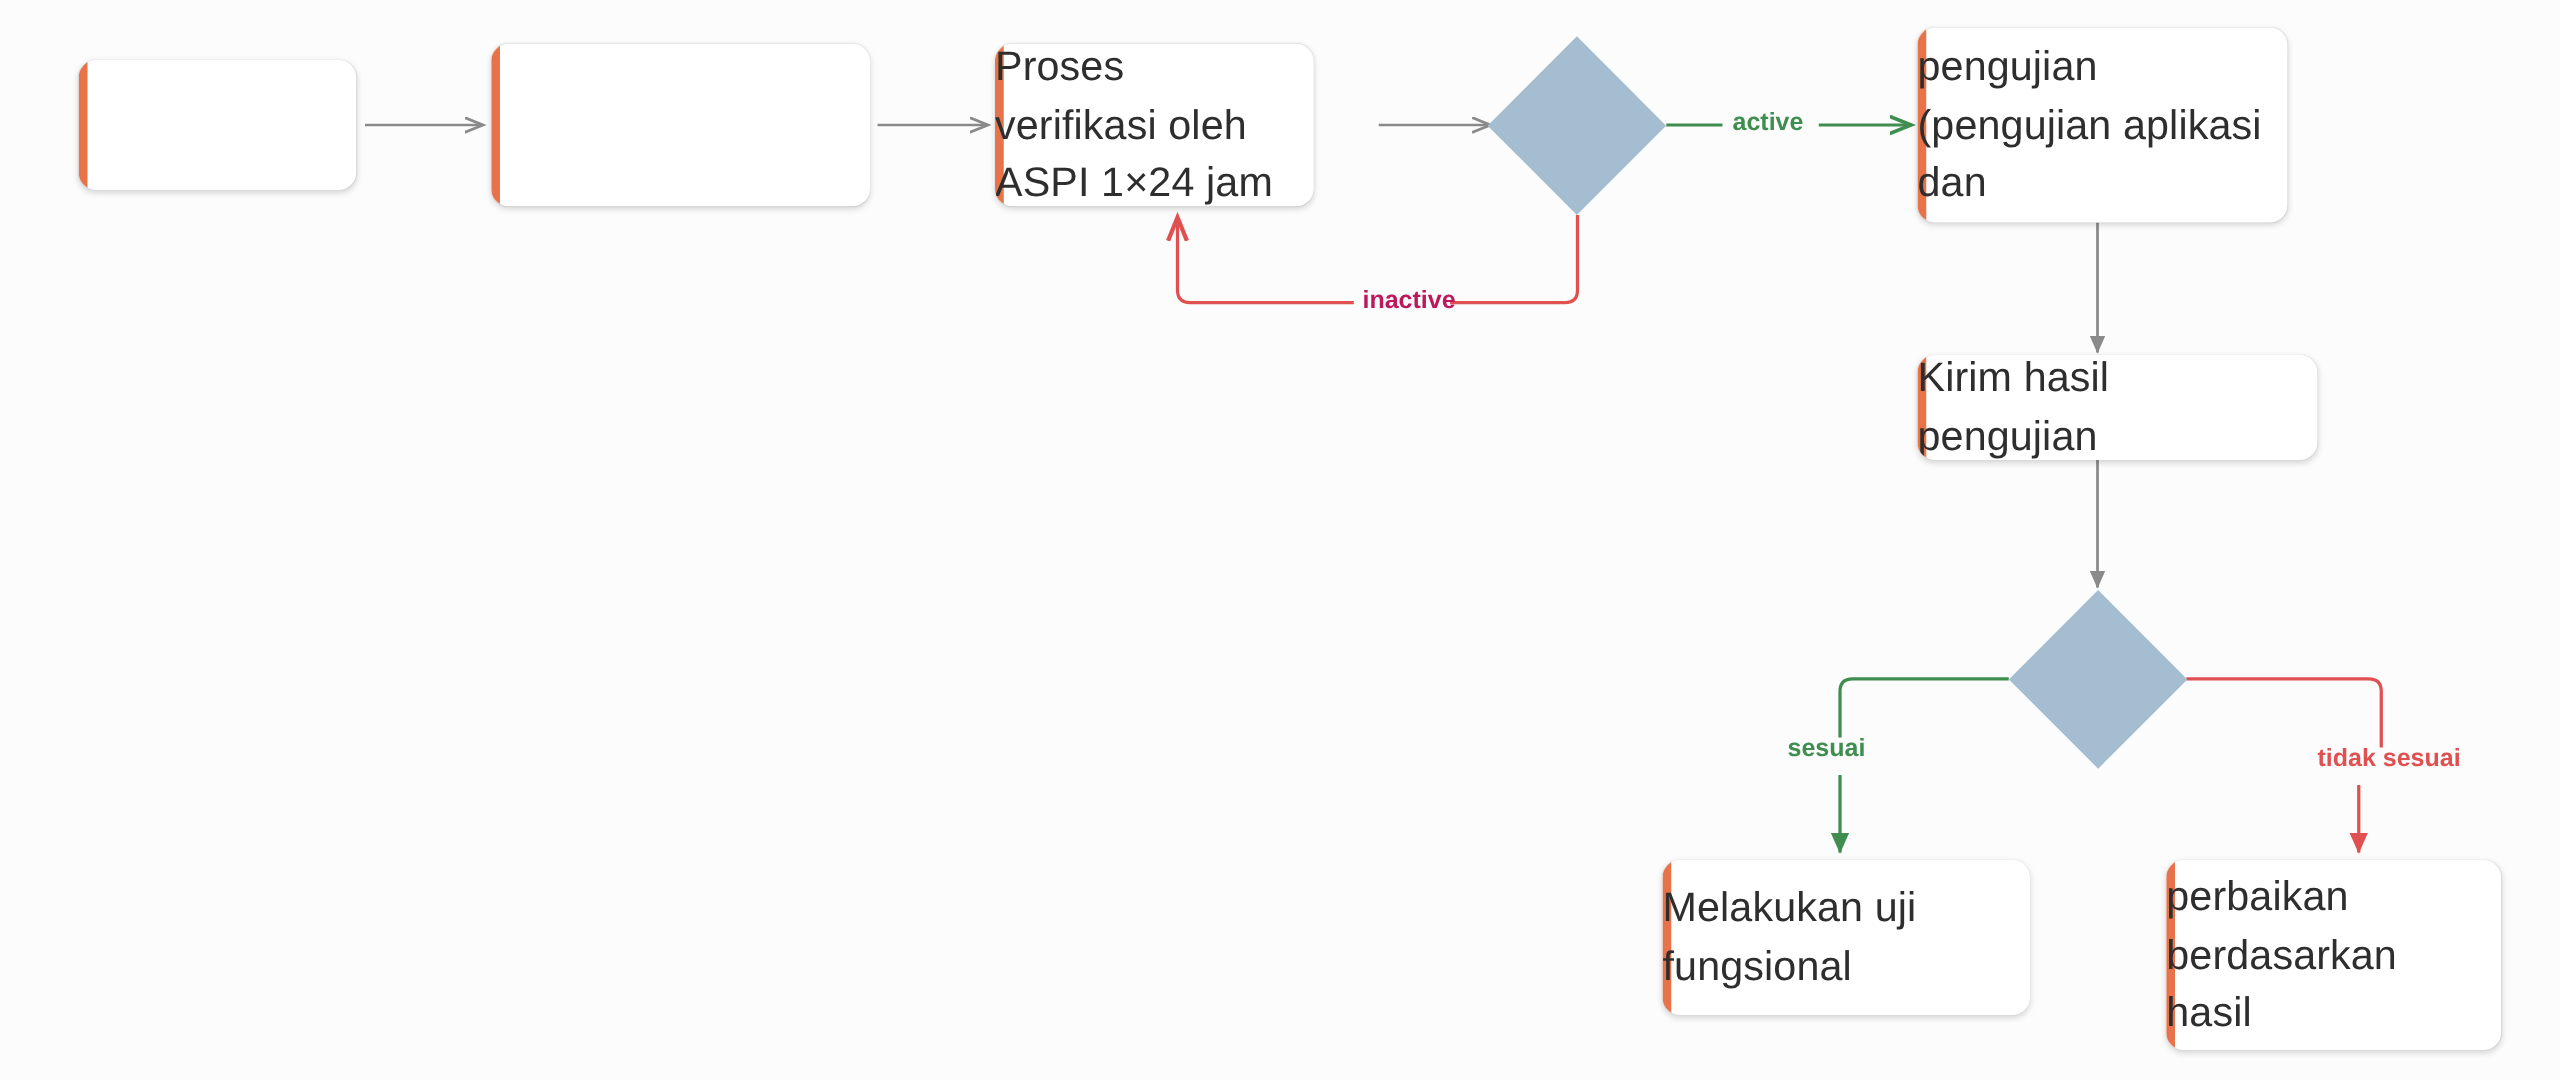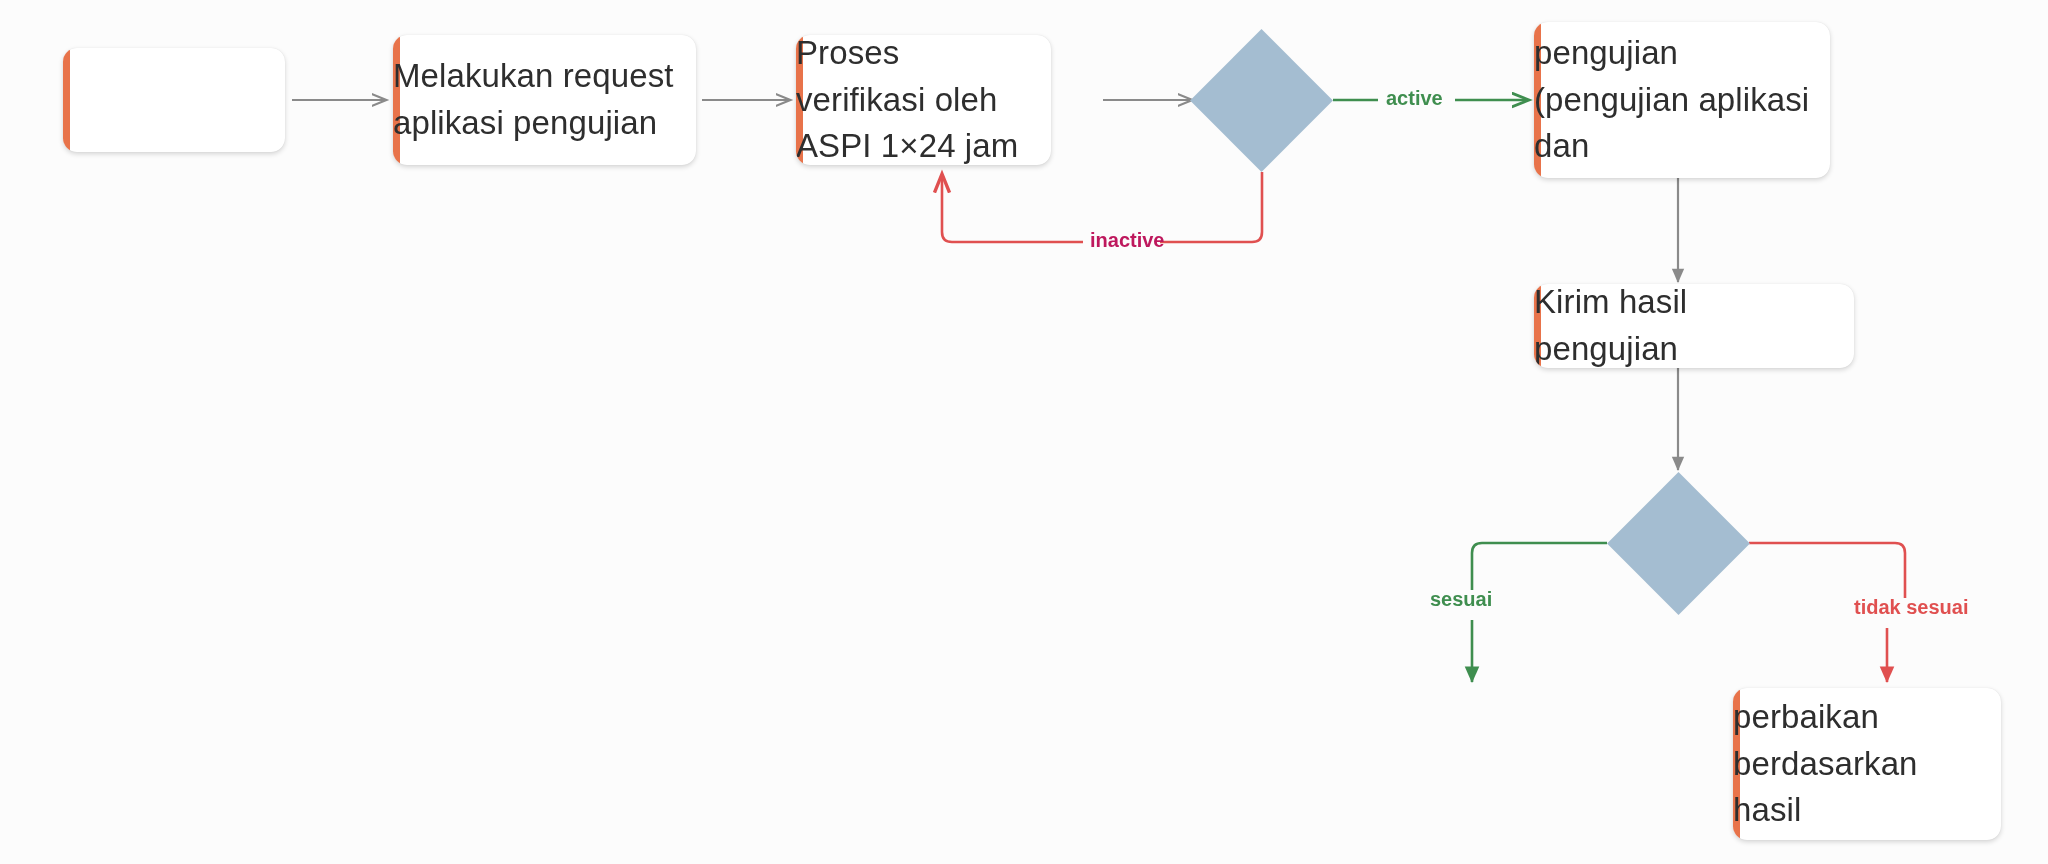--- a/index.html
+++ b/index.html
@@ -124,42 +124,45 @@
     <path d="M1749,543 L1895,543 Q1905,543 1905,553 L1905,598" fill="none" stroke="#e05050" stroke-width="2.6"></path>
     <line x1="1887" y1="628" x2="1887" y2="682" stroke="#e05050" stroke-width="2.6" marker-end="url(#arrow-red-solid)"></line>
   </svg>
 
   <div class="node" style="left:63px; top:48px; width:222px; height:104px;">
     <span class="accent"></span>
   </div>
 
   <div class="node" style="left:393px; top:35px; width:303px; height:130px;">
     <span class="accent"></span>
-    <span class="node-text">Melakukan request
-aplikasi pengujian</span>
   </div>
 
   <div class="node" style="left:796px; top:35px; width:255px; height:130px;">
     <span class="accent"></span>
     <span class="node-text">Proses verifikasi oleh
 ASPI 1×24 jam</span>
   </div>
 
   <div class="node" style="left:1534px; top:22px; width:296px; height:156px;">
     <span class="accent"></span>
     <span class="node-text">Melakukan pengujian
 (pengujian aplikasi dan
 client simulator</span>
   </div>
 
   <div class="node" style="left:1534px; top:284px; width:320px; height:84px;">
     <span class="accent"></span>
     <span class="node-text">Kirim hasil pengujian</span>
   </div>
 
+  <div class="node" style="left:1330px; top:688px; width:294px; height:124px;">
+    <span class="accent"></span>
+    <span class="node-text">Melakukan uji
+fungsional</span>
+  </div>
 
   <div class="node" style="left:1733px; top:688px; width:268px; height:152px;">
     <span class="accent"></span>
     <span class="node-text">Melakukan perbaikan
 berdasarkan hasil
 review</span>
   </div>
 
   <div class="decision" style="left:1211px; top:50px; width:101px; height:101px;"></div>
 

